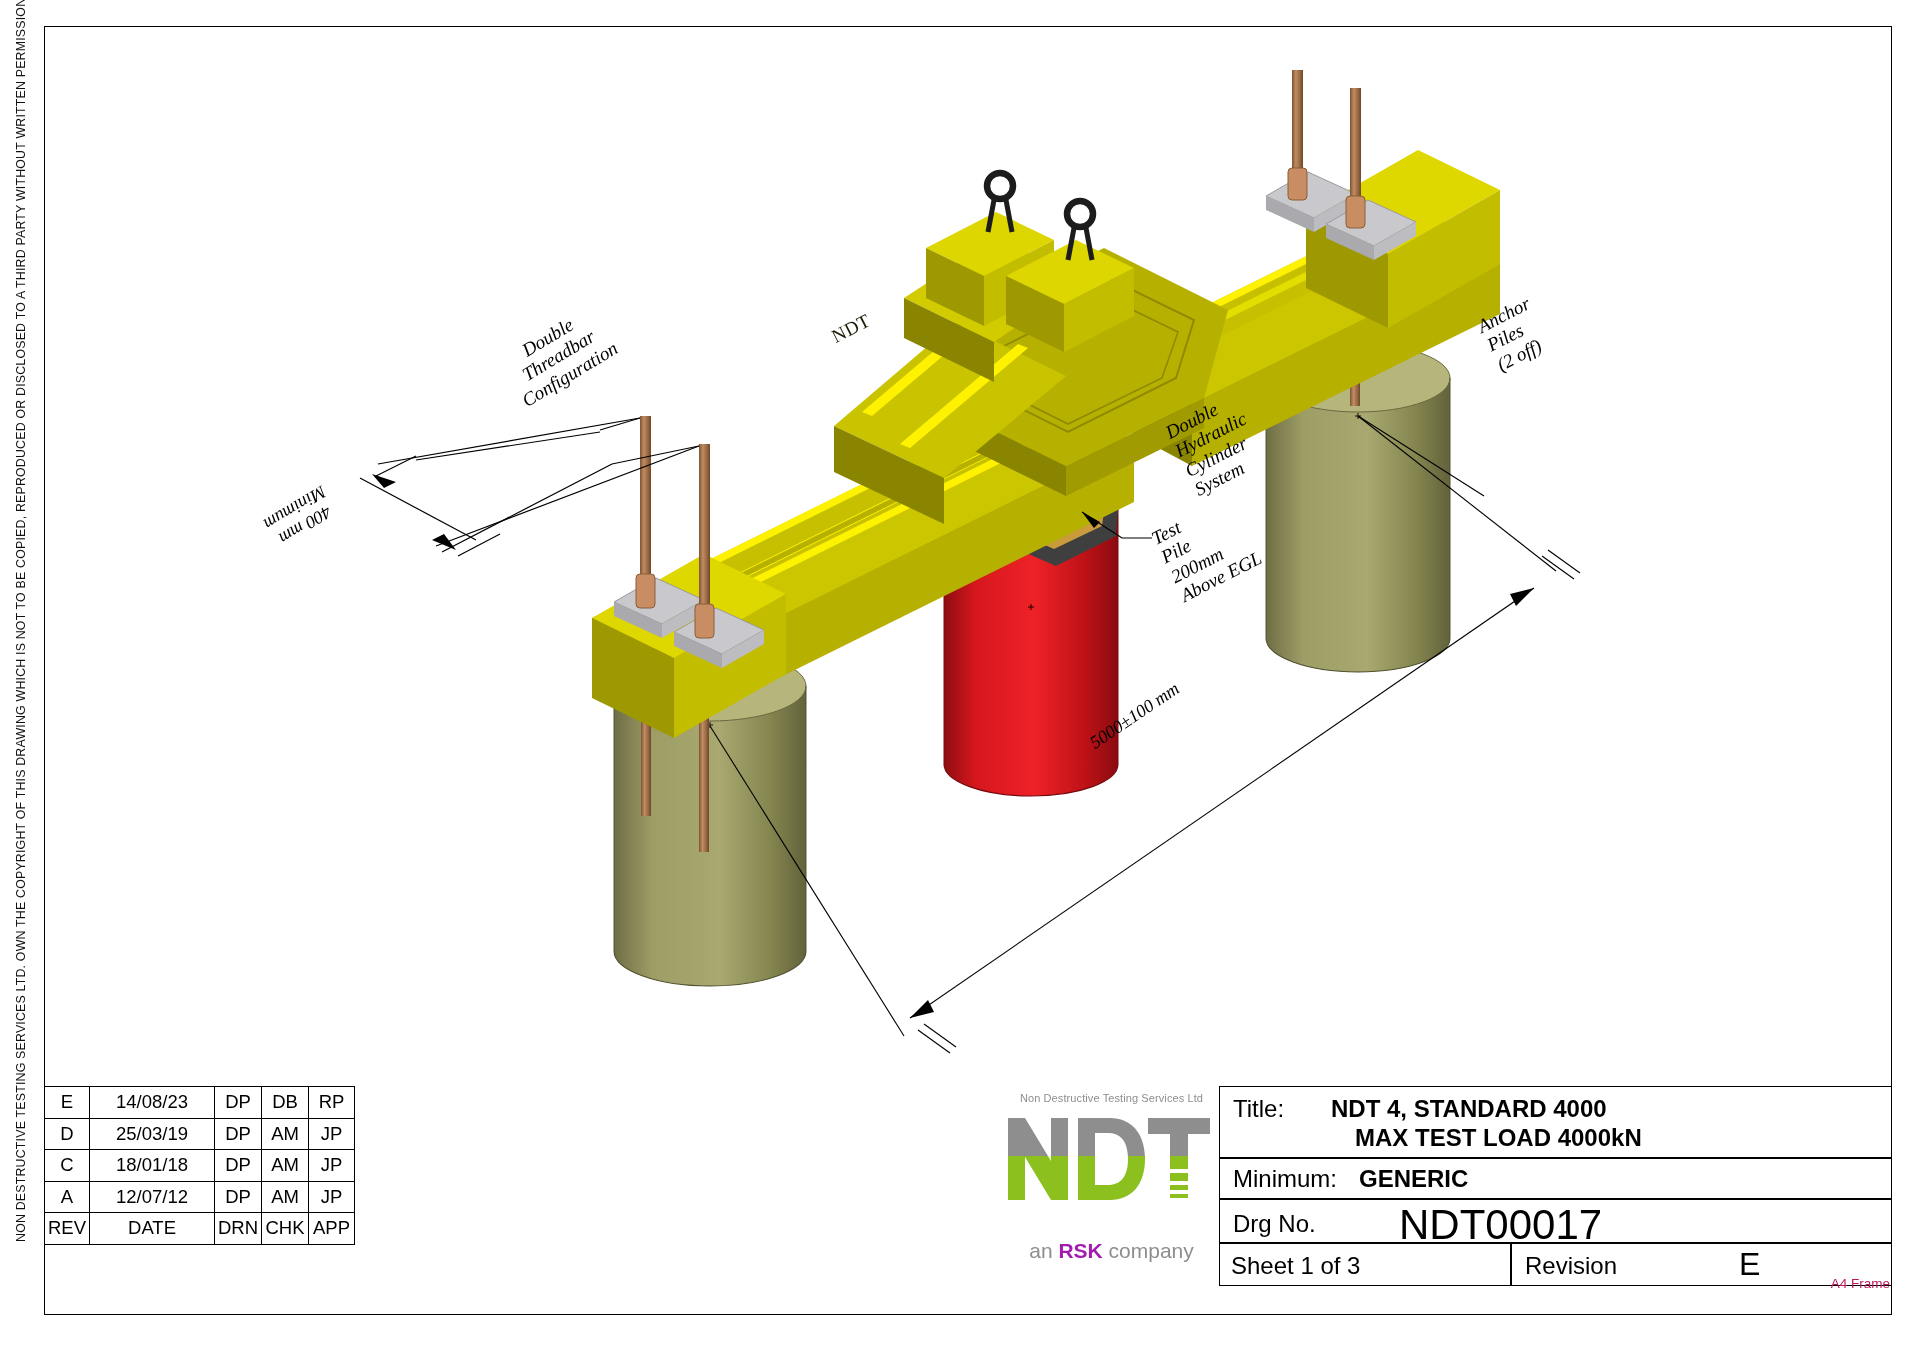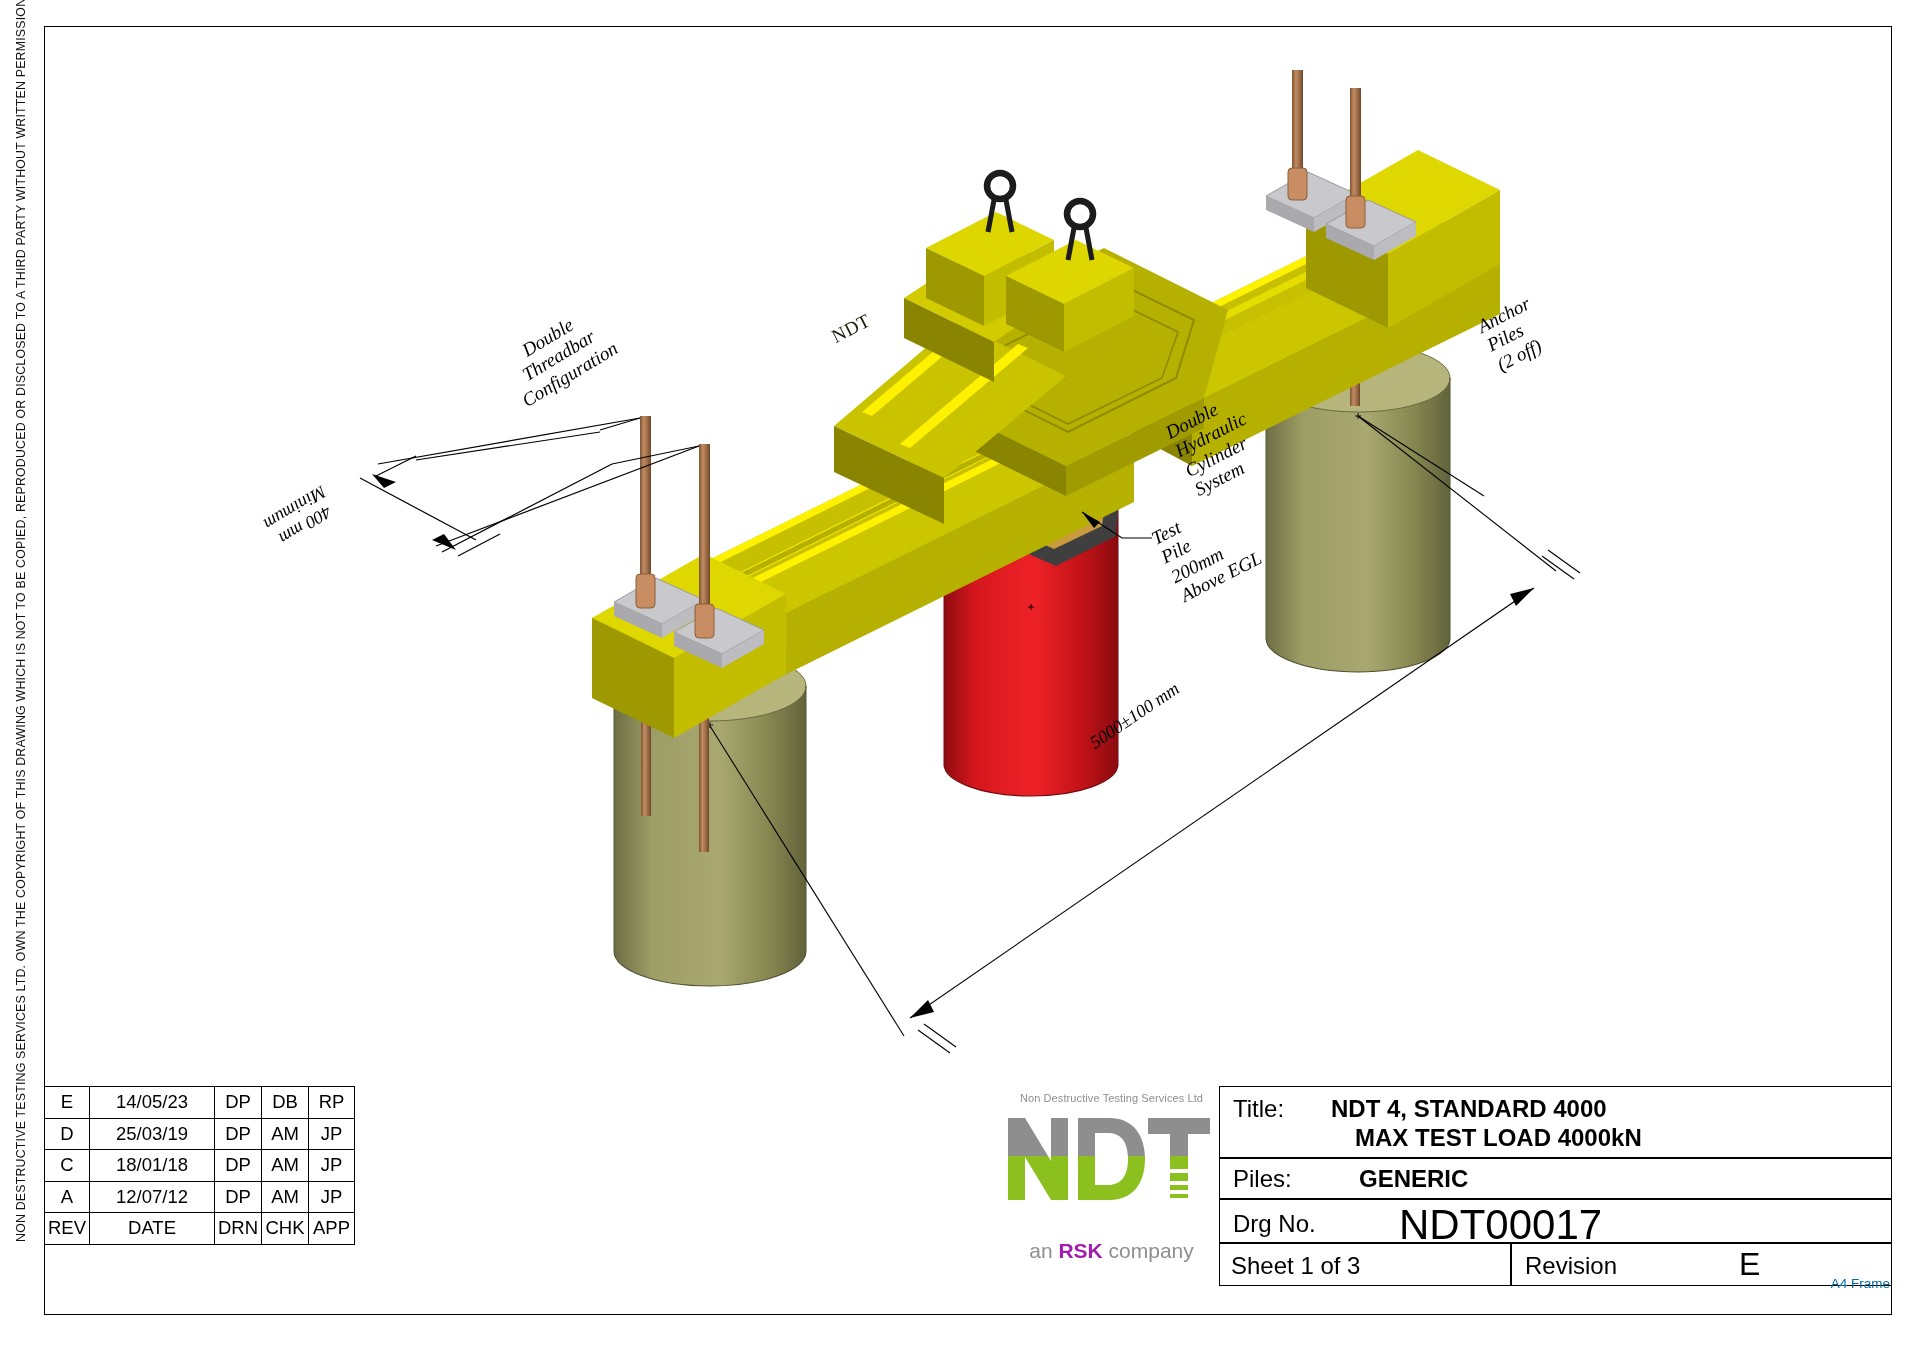--- a/index.html
+++ b/index.html
@@ -84,21 +84,21 @@
   .logo-sub b{color:#a21caf;}
 
   
   .tg{position:absolute;left:1175px;top:0;width:583px;height:185px;}
   .tg .cell{position:absolute;box-sizing:border-box;border:1.15px solid #000;}
   .tg .lab{position:absolute;font-size:24px;}
   .tg .val{position:absolute;font-size:24px;font-weight:bold;}
   .tg .val-big{position:absolute;font-size:42px;margin-left:30px;}
   .tg .val-rev{position:absolute;font-size:32px;}
   .a4frame{
-    position:absolute;right:2px;top:190px;font-size:13.5px;color:#0369a1;
+    position:absolute;right:2px;top:190px;font-size:13.5px;color:#be185d;
   }
 </style>
 </head>
 <body>
 
 <div class="sheet">
 
   <div class="frame-border"></div>
 
   <div class="copyright-wrap">
@@ -347,21 +347,21 @@
 
     <div class="dim" style="left:1042px;top:710px;transform:rotate(-34deg);transform-origin:left top;">5000±100 mm</div>
   </div>
 
   <div class="tb">
 
     <table class="rev">
       <tbody>
         <tr>
           <td class="c-rev">E</td>
-          <td class="c-date">14/05/23</td>
+          <td class="c-date">14/08/23</td>
           <td class="c-drn">DP</td>
           <td class="c-chk">DB</td>
           <td class="c-app">RP</td>
         </tr>
         <tr>
           <td class="c-rev">D</td>
           <td class="c-date">25/03/19</td>
           <td class="c-drn">DP</td>
           <td class="c-chk">AM</td>
           <td class="c-app">JP</td>
@@ -425,21 +425,21 @@
       <div class="cell" style="left:0;top:0;width:673px;height:72px;"></div>
       <div class="cell" style="left:0;top:72px;width:673px;height:41px;"></div>
       <div class="cell" style="left:0;top:113px;width:673px;height:44px;"></div>
       <div class="cell" style="left:0;top:157px;width:292px;height:43px;"></div>
       <div class="cell" style="left:292px;top:157px;width:381px;height:43px;"></div>
 
       <div class="lab" style="left:14px;top:9px;">Title:</div>
       <div class="val" style="left:112px;top:9px;">NDT 4, STANDARD 4000</div>
       <div class="val" style="left:136px;top:38px;">MAX TEST LOAD 4000kN</div>
 
-      <div class="lab" style="left:14px;top:79px;">Piles:</div>
+      <div class="lab" style="left:14px;top:79px;">Minimum:</div>
       <div class="val" style="left:140px;top:79px;">GENERIC</div>
 
       <div class="lab" style="left:14px;top:124px;">Drg No.</div>
       <div class="val-big" style="left:150px;top:115px;">NDT00017</div>
 
       <div class="lab" style="left:12px;top:166px;text-align:right;">Sheet 1 of 3</div>
       <div class="lab" style="left:306px;top:166px;">Revision</div>
       <div class="val-rev" style="left:520px;top:160px;">E</div>
     </div>
 

